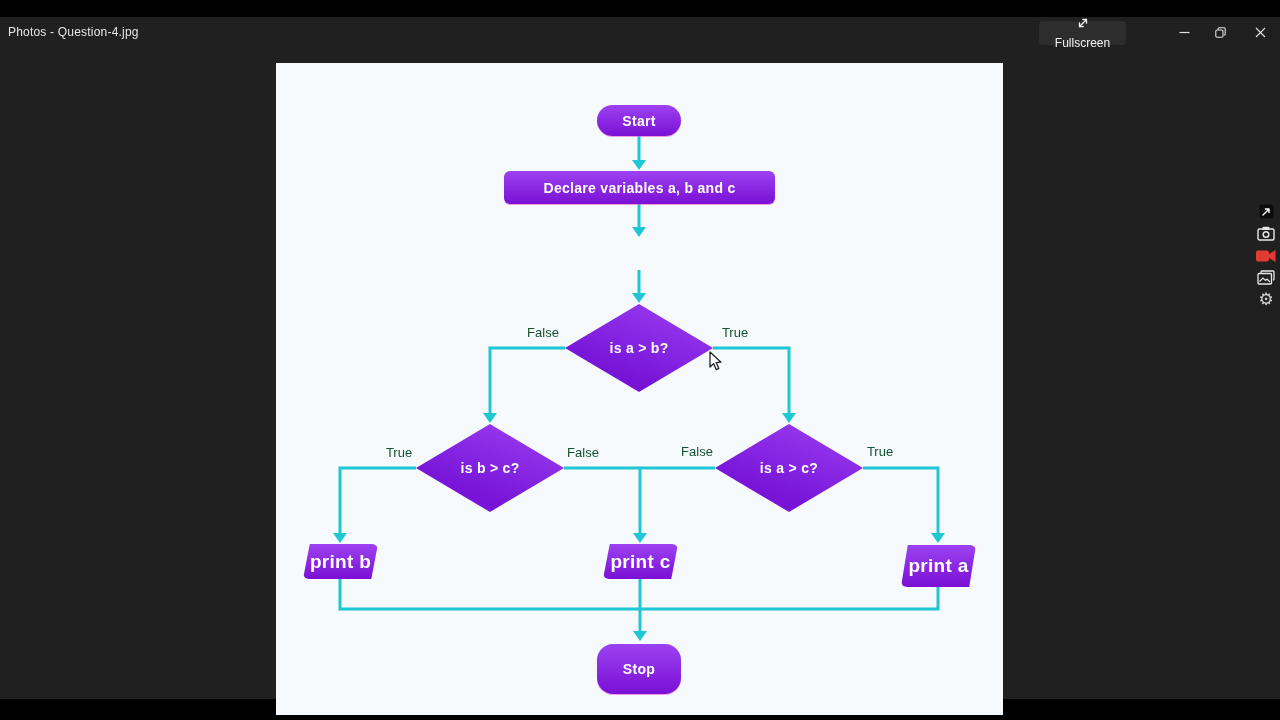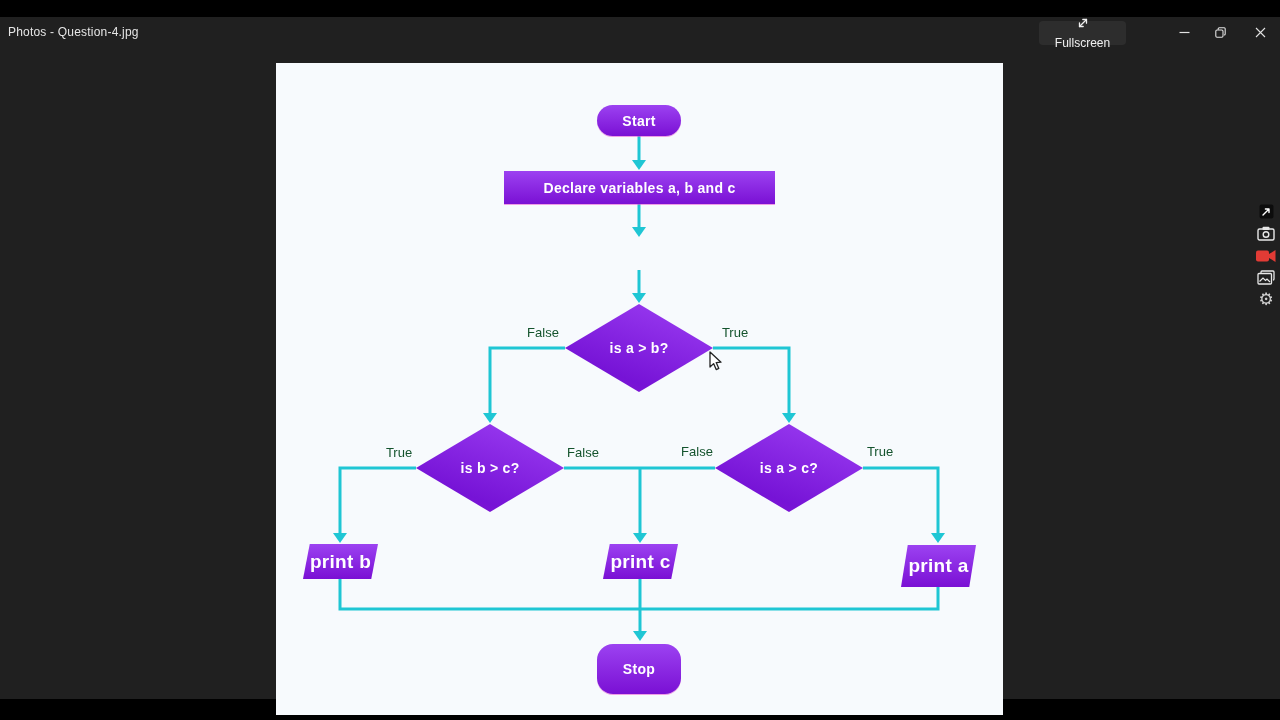--- a/index.html
+++ b/index.html
@@ -20,21 +20,21 @@
   .win-max { left:1200px; }
   .win-close { left:1240px; font-size:13px; }
 
   
   .photo { position:absolute; left:276px; top:46px; width:727px; height:652px; background:#f7fafd; }
   .connectors { position:absolute; left:0; top:0; }
 
   .node { position:absolute; display:flex; align-items:center; justify-content:center;
           color:#fff; font-weight:700; font-size:14px; letter-spacing:.3px;
           background:linear-gradient(180deg,#9c42f1 0%,#7a10d4 100%);
-          text-align:center; }
+          text-align:center;border-radius:6px; }
   .pill    { border-radius:16px; box-shadow:0 1px 0 rgba(232,80,210,.55); }
   .process { box-shadow:0 1px 0 rgba(232,80,210,.55); }
   .para-lg { clip-path:polygon(2.5% 0, 100% 0, 97.5% 100%, 0 100%); }
   .para-sm { clip-path:polygon(9% 0, 100% 0, 91% 100%, 0 100%); font-size:19px; }
   .diamond { clip-path:polygon(50% 0, 100% 50%, 50% 100%, 0 50%);
              background:linear-gradient(200deg,#9b3df2 5%,#7613d6 75%, #8a17cf 100%); }
 
   .branch-label { position:absolute; transform:translate(-50%,-50%); font-size:13px;
                   color:#14532d; white-space:nowrap;text-align:right; }
 

